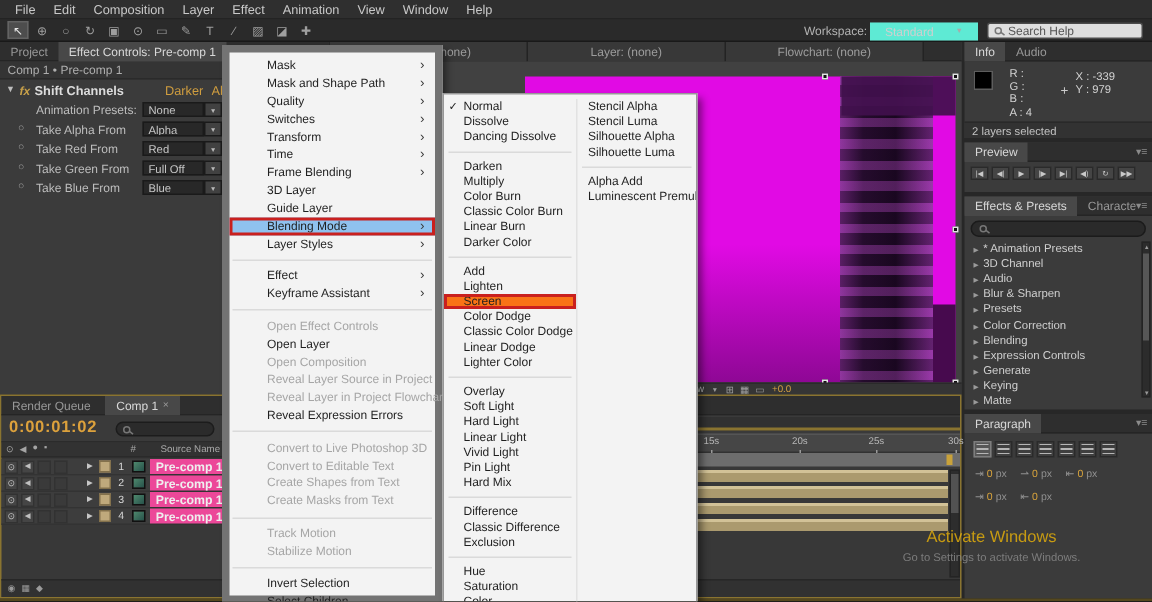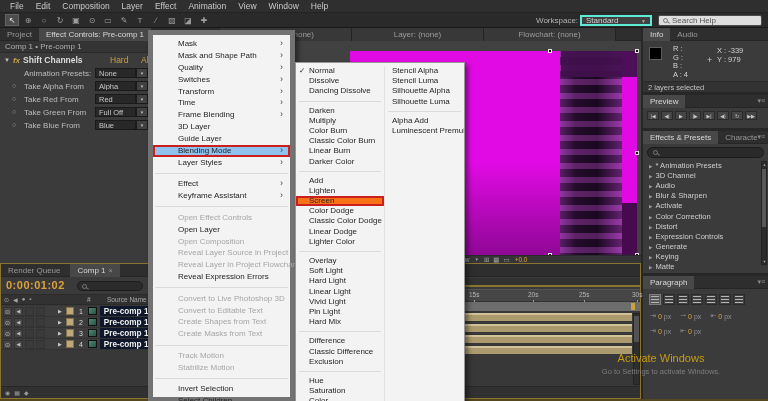--- a/index.html
+++ b/index.html
@@ -15,21 +15,21 @@
 
   
   .appbar{position:absolute;left:0;top:13px;width:768px;height:15px;background:#2a2a2a;
           border-bottom:1px solid #191919;display:flex;align-items:center;z-index:2;}
   .tools{display:flex;align-items:center;margin-left:4px;}
   .tool{width:14px;height:12px;margin:0 1px;display:flex;align-items:center;justify-content:center;
         color:#9f9f9f;font-size:8px;}
   .tool.active{background:#4d4d4d;border:1px solid #636363;color:#e6e6e6;}
   .ws-label{position:absolute;left:536px;top:3px;font-size:8px;color:#b3b3b3;}
   .ws-select{position:absolute;left:580px;top:2px;width:72px;height:11px;background:#404040;
-             border:2px solid #5eead4;color:#cfcfcf;font-size:8px;display:flex;align-items:center;padding:0 4px;}
+             border:6px solid #5eead4;color:#cfcfcf;font-size:8px;display:flex;align-items:center;padding:0 4px;}
   .ws-select .caret{margin-left:auto;font-size:5px;color:#aaa;}
   .help-search{position:absolute;left:658px;top:2px;width:104px;height:11px;background:#dedede;
                border:1px solid #4a4a4a;border-radius:2px;display:flex;align-items:center;gap:4px;
                padding:0 4px;font-size:8px;color:#555;}
   .lens{width:5px;height:5px;border:1px solid #777;border-radius:50%;position:relative;flex:0 0 auto;}
   .lens::after{content:"";position:absolute;width:3px;height:1px;background:#777;right:-3px;bottom:-1px;transform:rotate(38deg);}
 
   
   .panel{position:absolute;background:#3b3b3b;}
   .ptabs{height:13px;background:#2e2e2e;display:flex;align-items:center;border-bottom:1px solid #252525;}
@@ -134,21 +134,21 @@
   .tl-row{height:11px;display:flex;align-items:center;background:#3d3d3d;border-bottom:1px solid #333;position:relative;}
   .cell-icn{width:9px;height:9px;margin-left:2px;background:#454545;border:1px solid #323232;
             display:flex;align-items:center;justify-content:center;}
   .cell-icn.eye::before{content:"⊙";font-size:6px;color:#c0c0c0;}
   .cell-icn.aud::before{content:"◀";font-size:5px;color:#c0c0c0;}
   .cell-icn.empty{background:#3a3a3a;}
   .tl-arrow{margin-left:13px;font-size:5px;color:#c6c6c6;}
   .tl-swatch{width:8px;height:8px;margin-left:4px;background:#bfa97c;border:1px solid #83714c;}
   .tl-num{width:14px;text-align:center;font-size:7px;color:#d8d8d8;}
   .tl-licon{width:9px;height:8px;background:linear-gradient(135deg,#4f8a6e,#27514a);border:1px solid #111;}
-  .tl-name{margin-left:3px;font-size:8.2px;font-weight:bold;color:#efefef;background:#0f172a;
+  .tl-name{margin-left:3px;font-size:8.2px;font-weight:bold;color:#efefef;background:#ec4899;
            padding:0 4px;height:10px;display:flex;align-items:center;}
   .tl-right{position:absolute;left:455px;top:14px;width:184px;height:110px;}
   .tl-nav{position:absolute;left:0;top:0;width:100%;height:9px;background:#313131;border-bottom:2px solid #8a7430;}
   .ruler{position:absolute;left:0;top:11px;width:100%;height:12px;background:#464646;border-top:1px solid #555;}
   .ruler-label{position:absolute;top:1px;font-size:6.5px;color:#b8b8b8;}
   .ruler-label::after{content:"";position:absolute;left:45%;top:9px;width:1px;height:3px;background:#9a9a9a;}
   .workband{position:absolute;left:0;top:24px;width:100%;height:9px;background:#6d6d6d;}
   .workband::after{content:"";position:absolute;right:5px;top:1px;width:4px;height:7px;background:#c9a23a;}
   .tl-bars{position:absolute;left:0;top:35px;width:176px;height:43px;
      background:repeating-linear-gradient(180deg,#d2c297 0 2px,#ab9a6e 2px 8px,#383838 8px 11px);}
@@ -238,21 +238,21 @@
     <div class="ptabs">
       <span class="tab">Project</span>
       <span class="tab active">Effect Controls: Pre-comp 1</span>
       <span class="pmenu">▾≡</span>
     </div>
     <div class="ec-crumb">Comp 1 • Pre-comp 1</div>
     <div class="ec-header">
       <span class="ec-twirl">▼</span>
       <span class="ec-fx">fx</span>
       <span class="ec-name">Shift Channels</span>
-      <span class="ec-reset">Hard</span>
+      <span class="ec-reset">Darker</span>
       <span class="ec-about">About</span>
     </div>
     <div>
 
     <div class="ec-row">
           <span class="ec-label">Animation Presets:</span>
           <span class="ec-dd">
             <span>None</span>
           </span>
           <span class="ec-ddbtn"></span>
@@ -386,29 +386,29 @@
         <div class="fx-item">
           <span class="tw"></span>
           <span>Audio</span>
         </div>
         <div class="fx-item">
           <span class="tw"></span>
           <span>Blur &amp; Sharpen</span>
         </div>
         <div class="fx-item">
           <span class="tw"></span>
-          <span>Activate</span>
+          <span>Presets</span>
         </div>
         <div class="fx-item">
           <span class="tw"></span>
           <span>Color Correction</span>
         </div>
         <div class="fx-item">
           <span class="tw"></span>
-          <span>Distort</span>
+          <span>Blending</span>
         </div>
         <div class="fx-item">
           <span class="tw"></span>
           <span>Expression Controls</span>
         </div>
         <div class="fx-item">
           <span class="tw"></span>
           <span>Generate</span>
         </div>
         <div class="fx-item">

